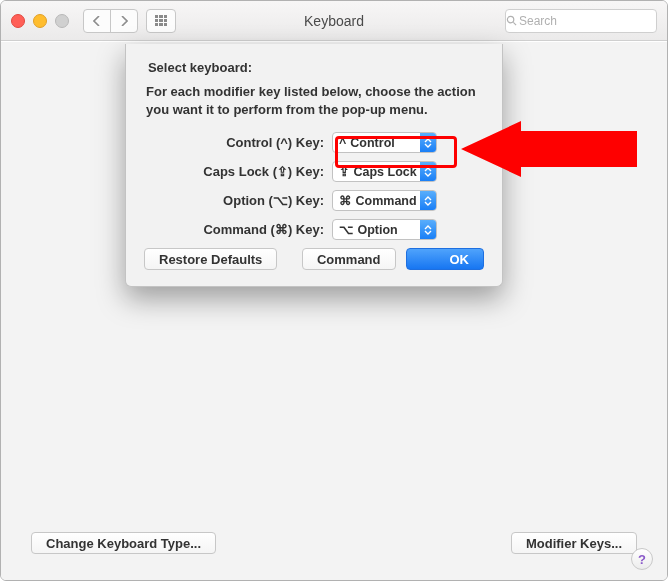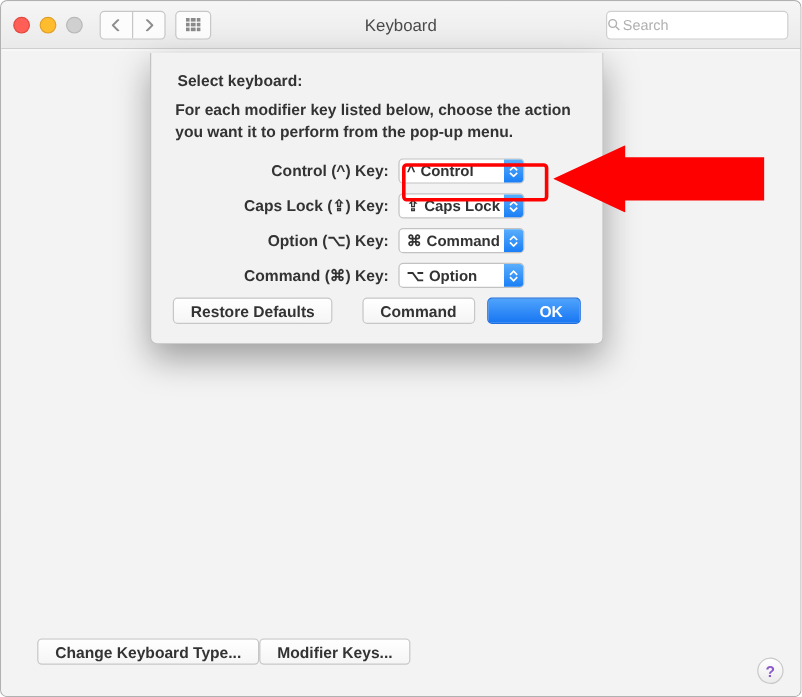--- a/index.html
+++ b/index.html
@@ -228,20 +228,21 @@
   .sheet-buttons .spacer { flex: 1; }
   .sheet-buttons .right { display:flex; gap:10px; }
   .sheet-buttons .right .btn { min-width: 68px; }
 
   .footer-btns {
     position: absolute;
     left: 30px;
     bottom: 26px;
     right: 30px;
     display: flex;
+    justify-content: space-between;
   }
 
   .help-badge {
     position: absolute;
     right: 14px;
     bottom: 10px;
     width: 20px; height: 20px;
     border-radius: 50%;
     background: linear-gradient(#ffffff,#ececec);
     border: 1px solid #c9c9c9;

